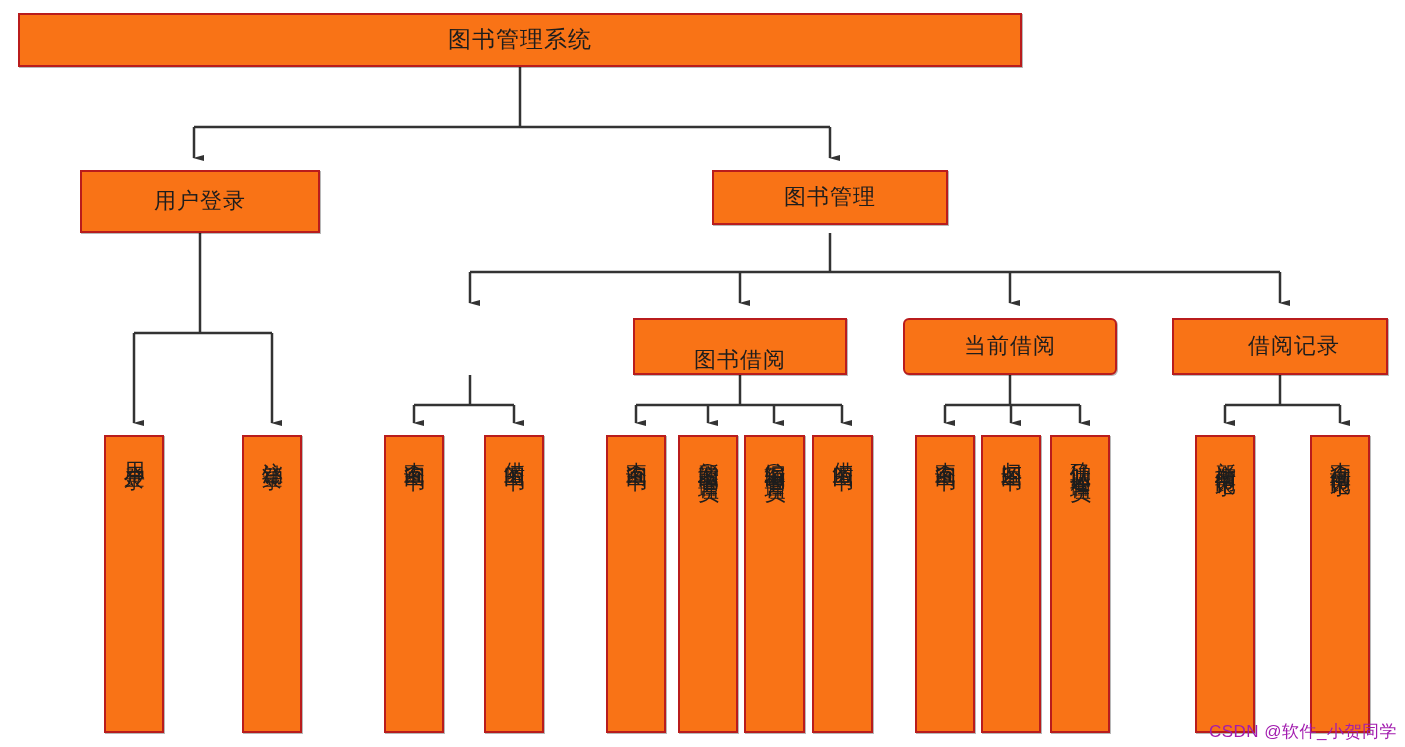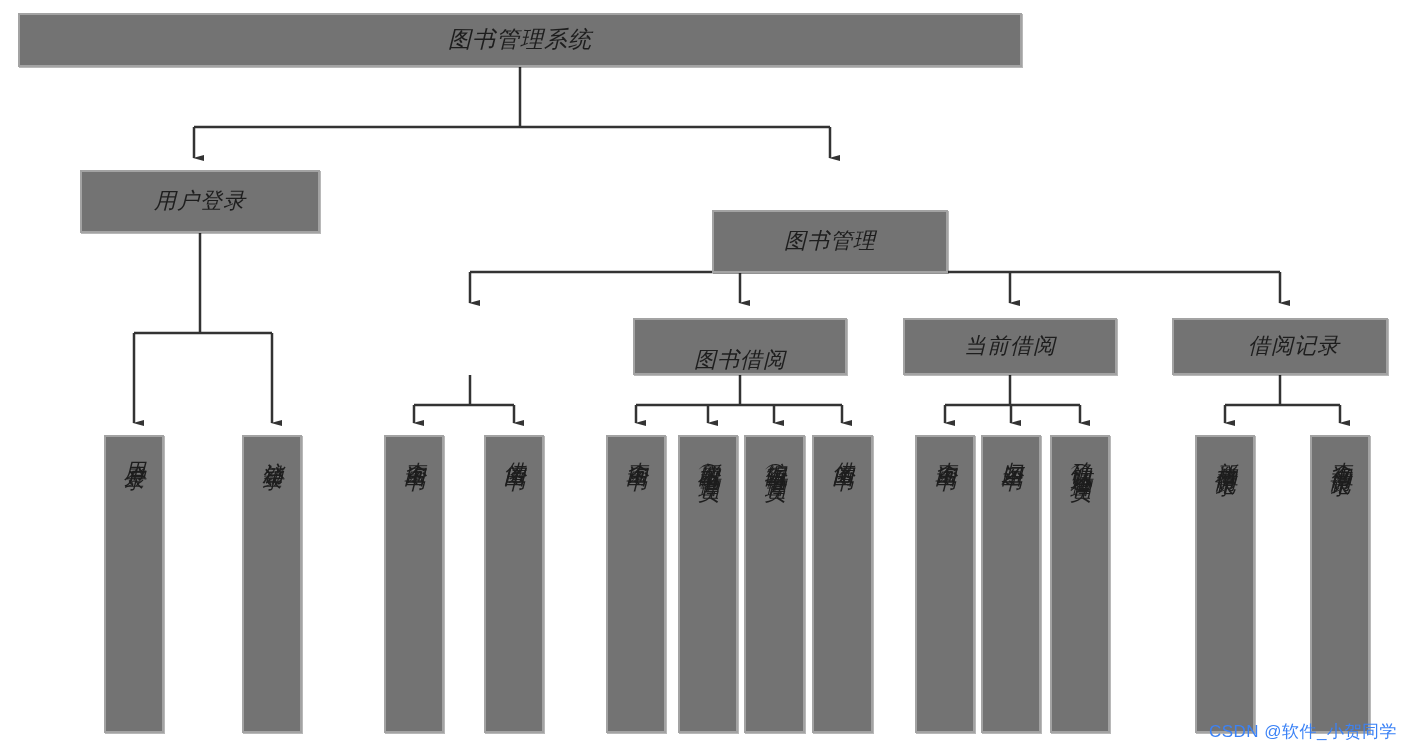--- a/index.html
+++ b/index.html
@@ -23,27 +23,26 @@
     position: absolute;
     left: 0;
     top: 0;
     width: 1405px;
     height: 747px;
     pointer-events: none;
   }
   .node {
     position: absolute;
     box-sizing: border-box;
-    border: 2px solid #a3a3a3;
-    background: #737373;
+    border: 2px solid #b91c1c;
+    background: #f97316;
     display: flex;
     align-items: center;
     justify-content: center;
     box-shadow: 1px 1px 0 rgba(0,0,0,0.28);
-    font-style: italic;
   }
   .node .label {
     display: block;
     text-align: center;
     color: #1d1d1d;
     letter-spacing: 1px;
     white-space: nowrap;
   }
   
   .node.horiz .label {
@@ -65,21 +64,21 @@
     font-size: 21px;
     line-height: 1.18;
     letter-spacing: 3px;
     white-space: normal;
   }
   .watermark {
     position: absolute;
     right: 8px;
     bottom: 4px;
     font-size: 17px;
-    color: #3b82f6;
+    color: #a21caf;
     white-space: nowrap;
     letter-spacing: 0.5px;
     margin-top: 48px;
   }
 </style>
 </head>
 <body>
 
 <div id="canvas">
 
@@ -133,28 +132,28 @@
     </g>
   </svg>
 
   <div class="node horiz root" style="left:18px; top:13px; width:1004px; height:54px;">
     <span class="label">图书管理系统</span>
   </div>
 
   <div class="node horiz" style="left:80px; top:170px; width:240px; height:63px;">
     <span class="label">用户登录</span>
   </div>
-  <div class="node horiz" style="left:712px; top:170px; width:236px; height:63px;margin-top:40px;">
+  <div class="node horiz" style="left:712px; top:170px; width:236px; height:55px;">
     <span class="label">图书管理</span>
   </div>
 
   <div class="node horiz" style="left:633px; top:318px; width:214px; height:57px;align-items:flex-end;">
     <span class="label">图书借阅</span>
   </div>
-  <div class="node horiz" style="left:903px; top:318px; width:214px; height:57px;">
+  <div class="node horiz" style="left:903px; top:318px; width:214px; height:57px;border-radius:6px;">
     <span class="label">当前借阅</span>
   </div>
   <div class="node horiz" style="left:1172px; top:318px; width:216px; height:57px;padding-left:28px;">
     <span class="label">借阅记录</span>
   </div>
 
   <div class="node vert" style="left:104px; top:435px; width:60px; height:298px;">
     <span class="label">用户登录</span>
   </div>
   <div class="node vert" style="left:242px; top:435px; width:60px; height:298px;">

